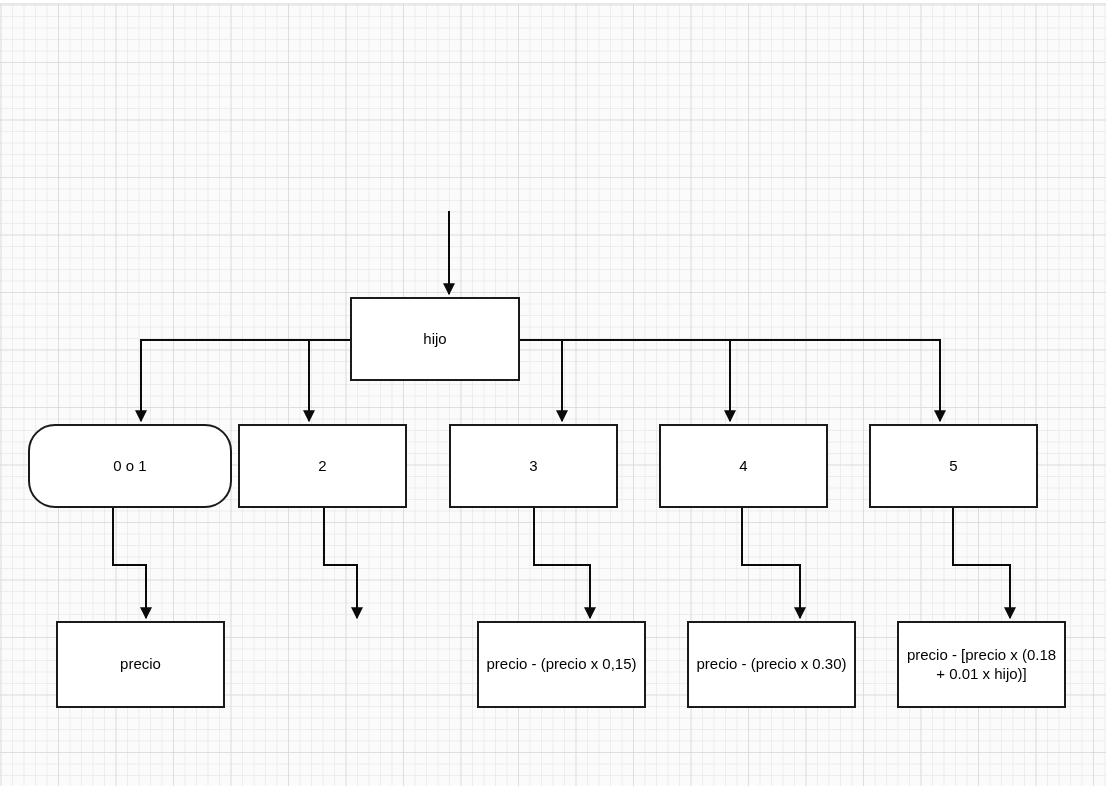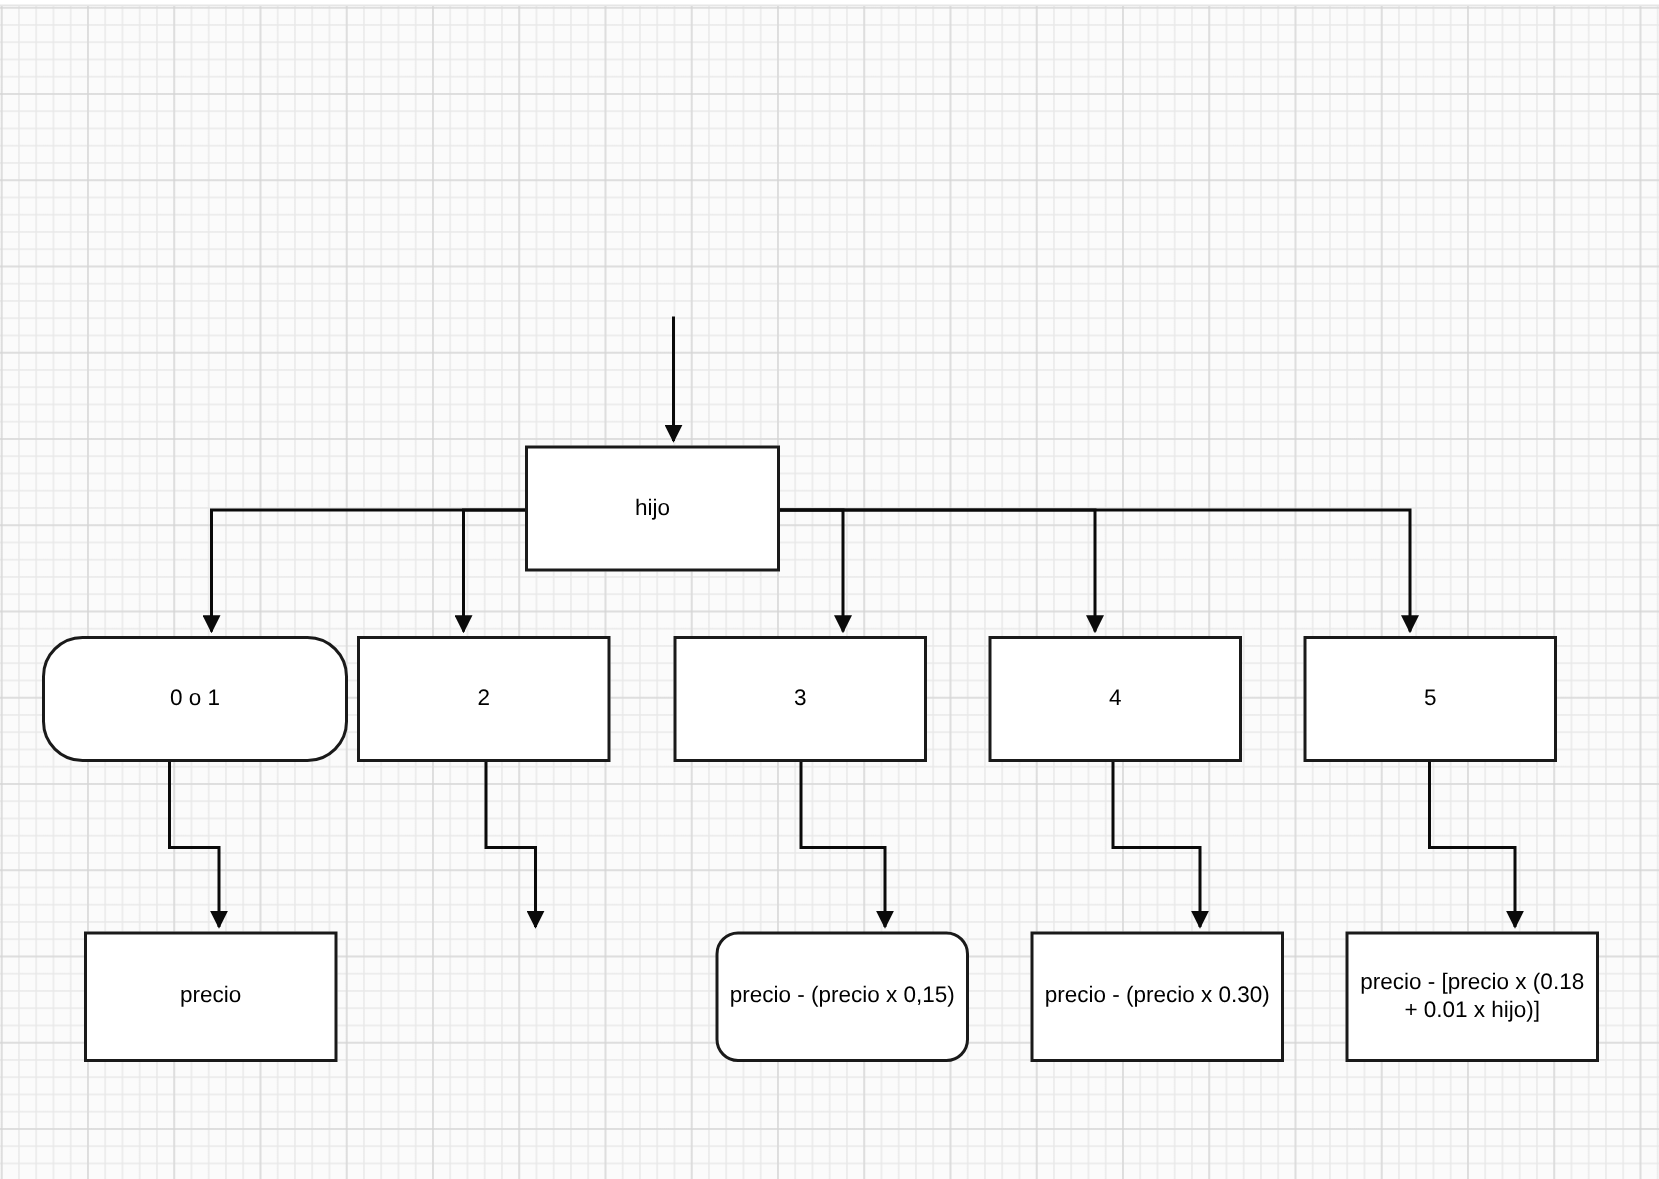--- a/index.html
+++ b/index.html
@@ -118,21 +118,21 @@
   <div class="node" style="left:659px; top:424px; width:169px; height:84px;">
     <span class="lbl">4</span>
   </div>
   <div class="node" style="left:869px; top:424px; width:169px; height:84px;">
     <span class="lbl">5</span>
   </div>
 
   <div class="node" style="left:56px; top:621px; width:169px; height:87px;">
     <span class="lbl">precio</span>
   </div>
-  <div class="node" style="left:477px; top:621px; width:169px; height:87px;border-radius:15px;">
+  <div class="node" style="left:477px; top:621px; width:169px; height:87px;">
     <span class="lbl">precio - (precio x 0,15)</span>
   </div>
   <div class="node" style="left:687px; top:621px; width:169px; height:87px;">
     <span class="lbl">precio - (precio x 0.30)</span>
   </div>
   <div class="node" style="left:897px; top:621px; width:169px; height:87px;">
     <span class="lbl">precio - [precio x (0.18 + 0.01 x hijo)]</span>
   </div>
 
 </div>

